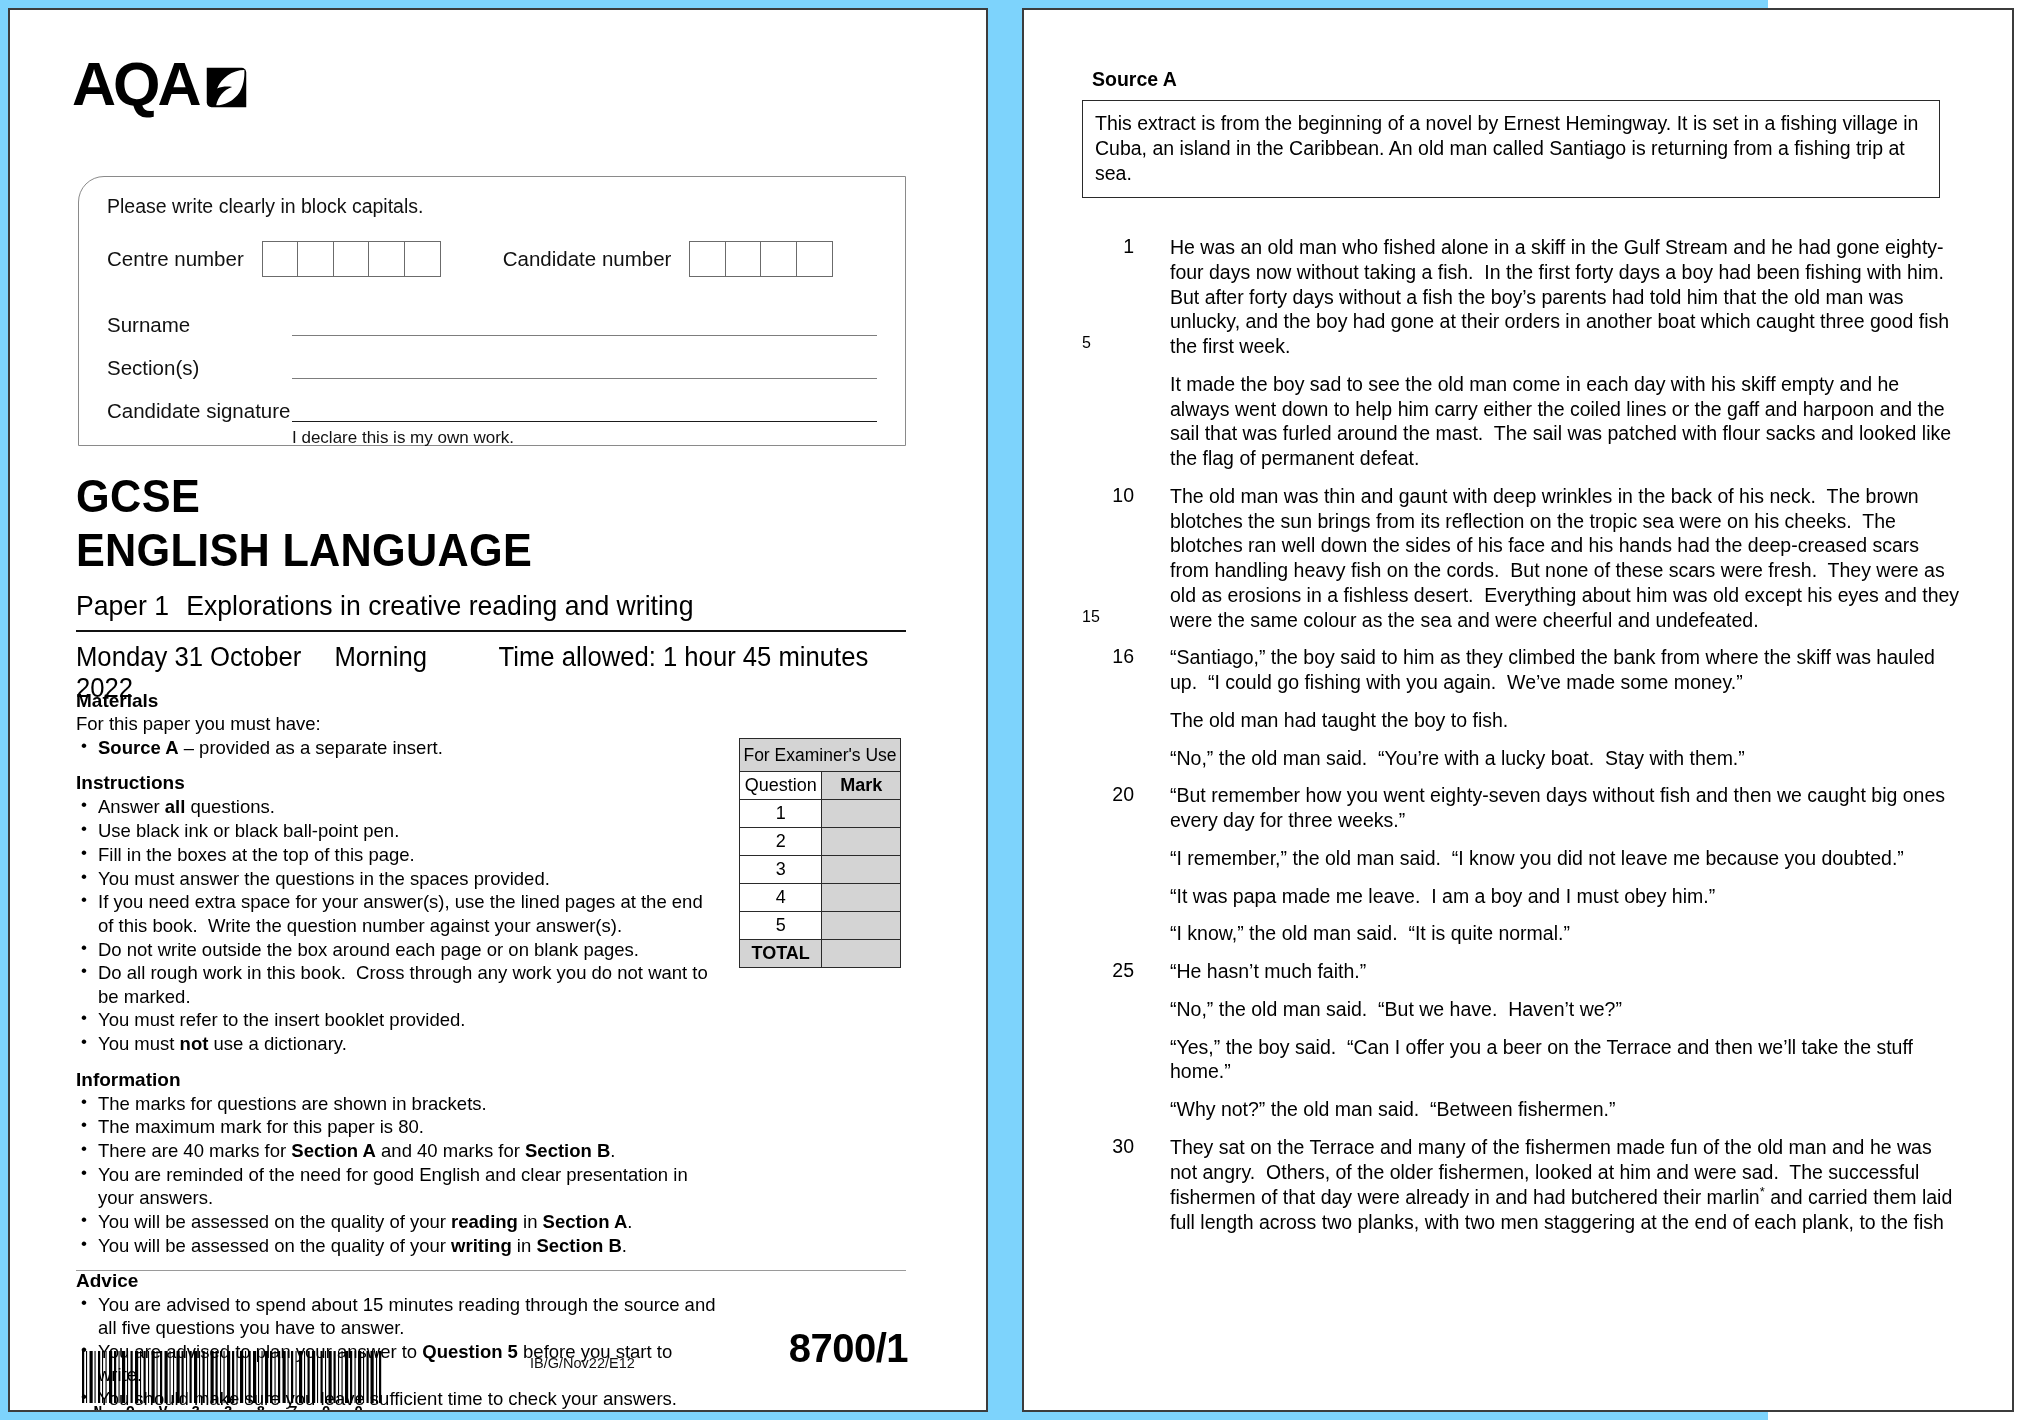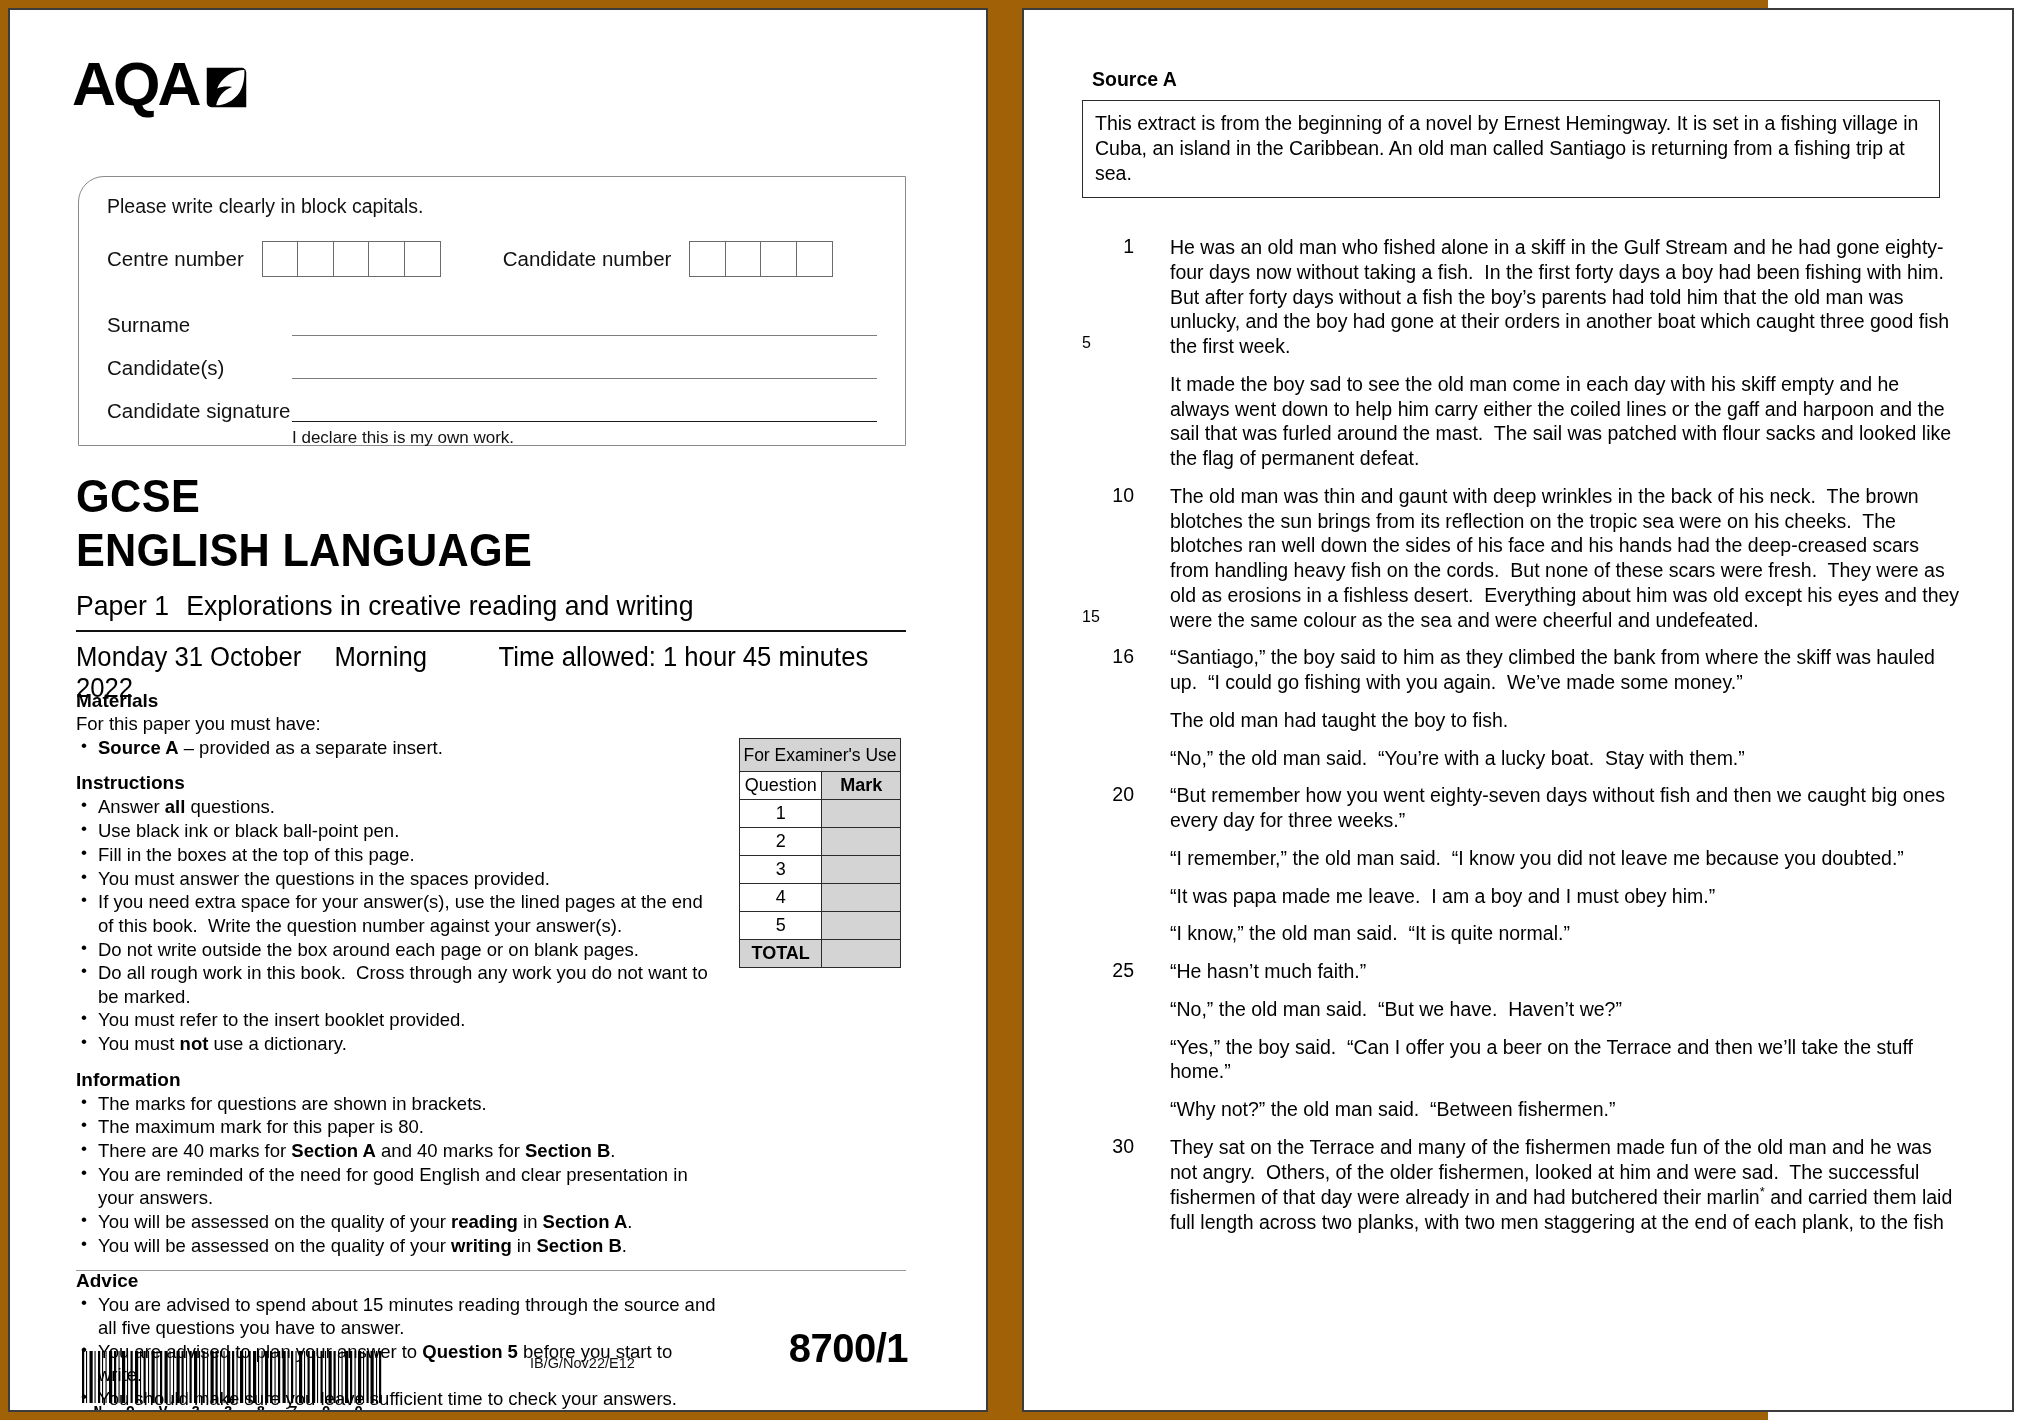--- a/index.html
+++ b/index.html
@@ -9,21 +9,21 @@
     width: 2022px;
     height: 1420px;
     overflow: hidden;
     font-family: "Liberation Sans", sans-serif;
   }
 
   #stage {
     position: relative;
     width: 1768px;
     height: 1420px;
-    background: #a16207;
+    background: #7dd3fc;
   }
 
   
   .page {
     position: absolute;
     top: 8px;
     background: #ffffff;
     border: 2px solid #3c3c3c;
     box-sizing: border-box;
     overflow: hidden;
@@ -375,21 +375,21 @@
           <span class="char-box"></span>
         </span>
       </div>
 
       <div class="name-rows">
         <div class="name-row">
           <span class="field-label">Surname</span>
           <span class="name-rule"></span>
         </div>
         <div class="name-row">
-          <span class="field-label">Candidate(s)</span>
+          <span class="field-label">Section(s)</span>
           <span class="name-rule"></span>
         </div>
         <div class="name-row">
           <span class="field-label">Candidate signature</span>
           <span class="name-rule sig-rule"></span>
         </div>
         <div class="declare">I declare this is my own work.</div>
       </div>
     </div>
 

